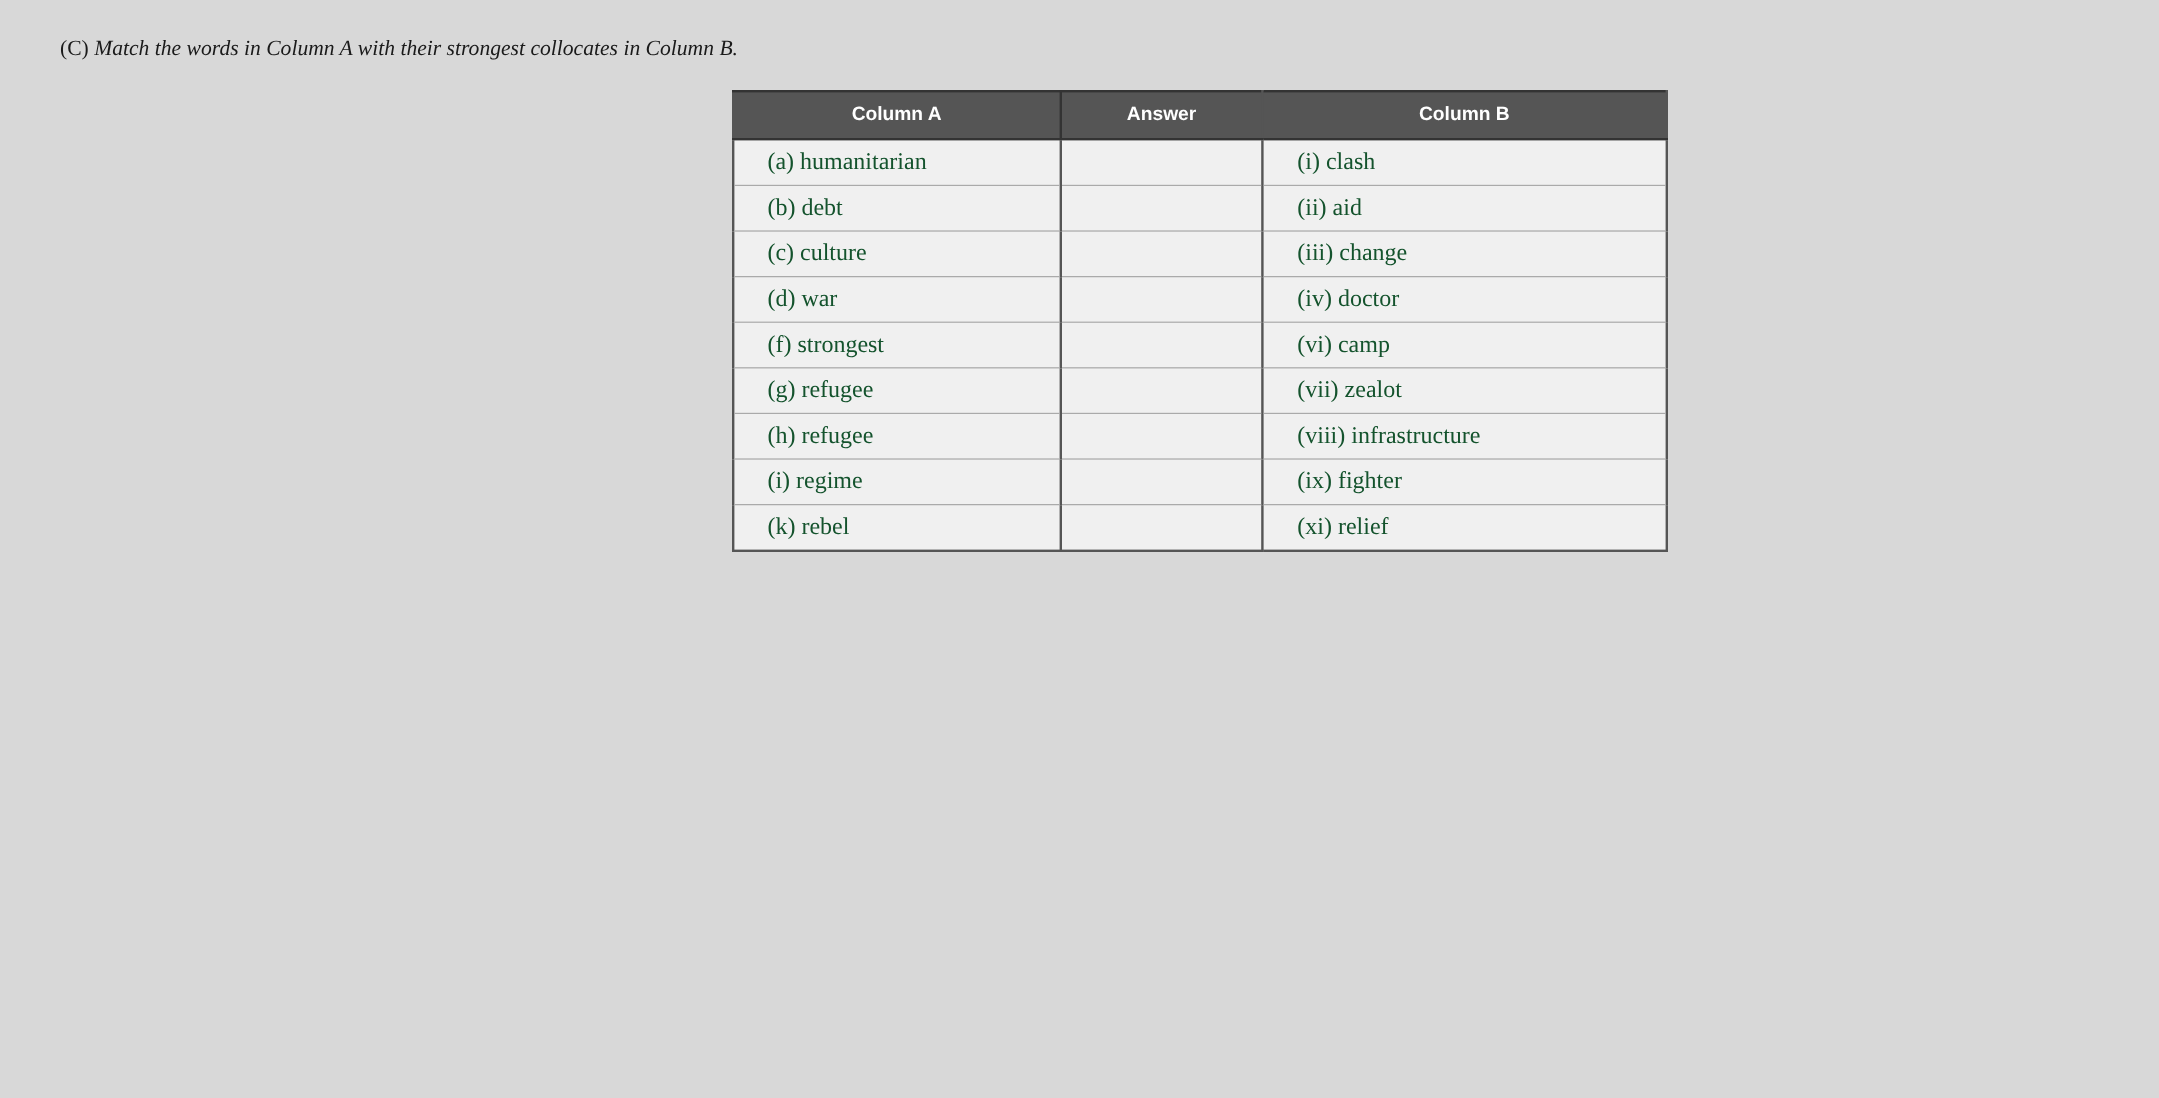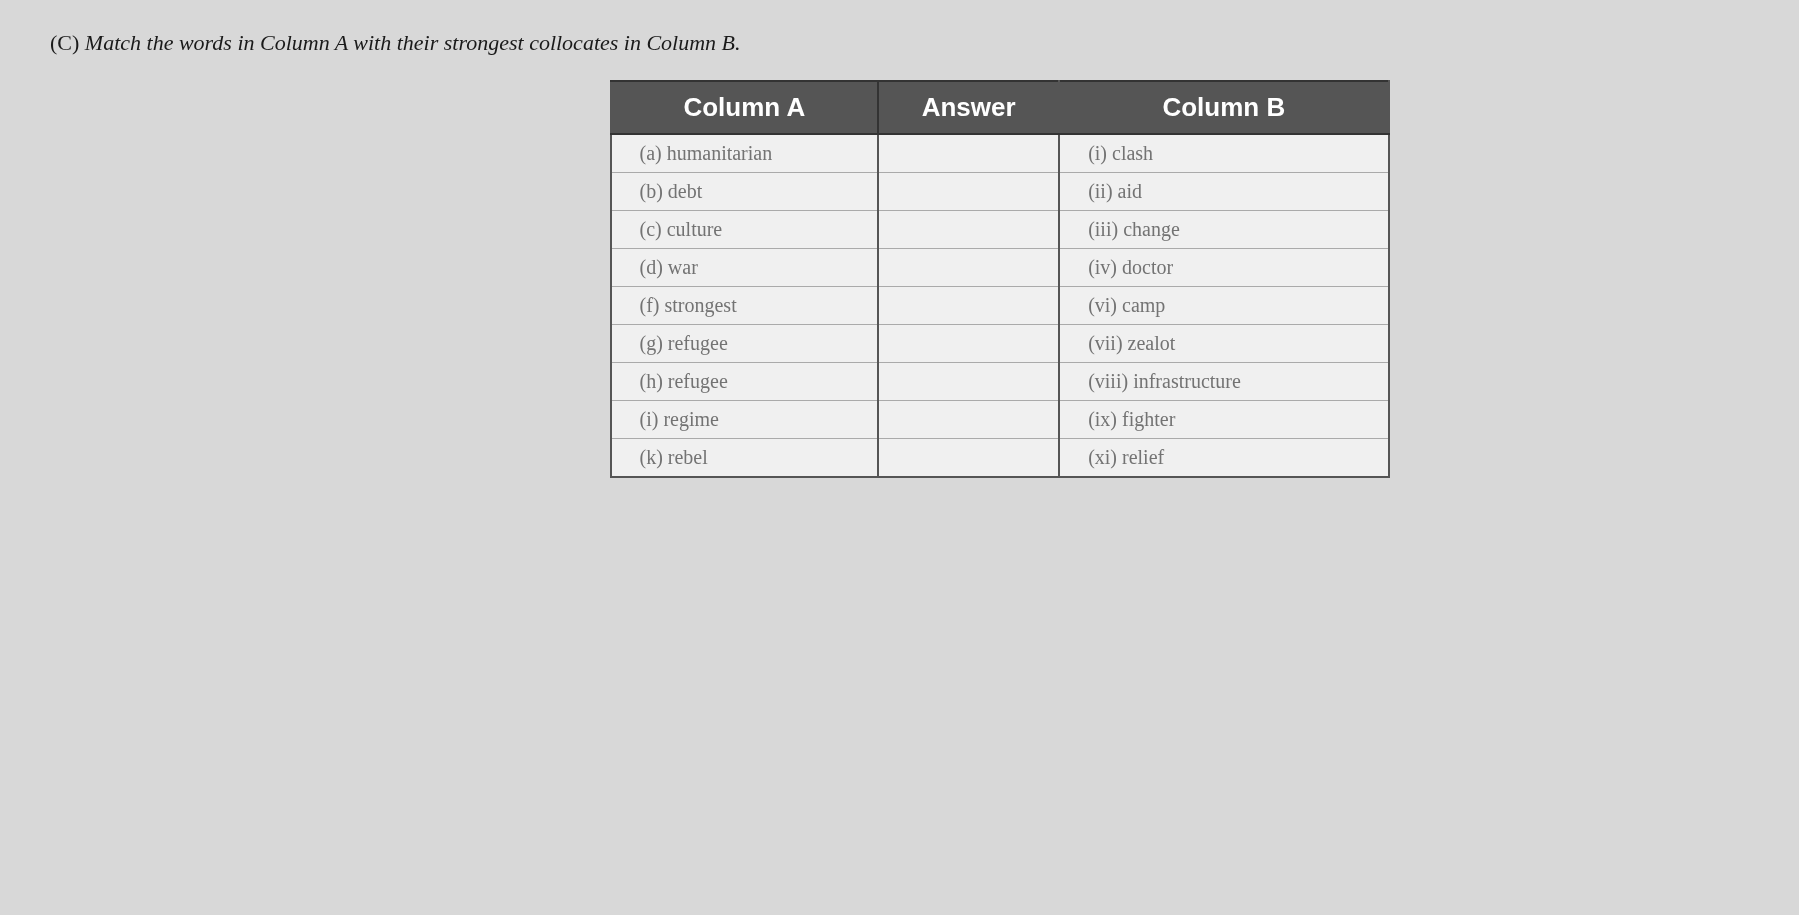--- a/index.html
+++ b/index.html
@@ -18,21 +18,21 @@
       justify-content: flex-start;
       padding: 30px 40px;
     }
 
     .page-container {
       width: 100%;
     }
 
     .instruction {
       font-style: italic;
-      font-size: 22px;
+      font-size: 18px;
       color: #1a1a1a;
       margin-bottom: 24px;
       padding-left: 10px;
     }
 
     .instruction .label {
       font-style: normal;
       font-weight: normal;
     }
 
@@ -44,35 +44,35 @@
 
     table {
       border-collapse: collapse;
       min-width: 780px;
     }
 
     thead tr th {
       background-color: #555555;
       color: #ffffff;
       font-weight: bold;
-      font-size: 26px;
+      font-size: 16px;
       padding: 10px 40px;
       text-align: center;
       border: 2px solid #333333;
       font-style: normal;
       font-family: Arial, sans-serif;
     }
 
     tbody tr td {
       border-left: 2px solid #555555;
       border-right: 2px solid #555555;
       border-bottom: 1px solid #aaaaaa;
       padding: 7px 20px 7px 28px;
       font-size: 20px;
-      color: #737373;
+      color: #14532d;
       vertical-align: top;
       background-color: #f0f0f0;
     }
 
     tbody tr:last-child td {
       border-bottom: 2px solid #555555;
     }
 
     .col-a {
       min-width: 260px;

